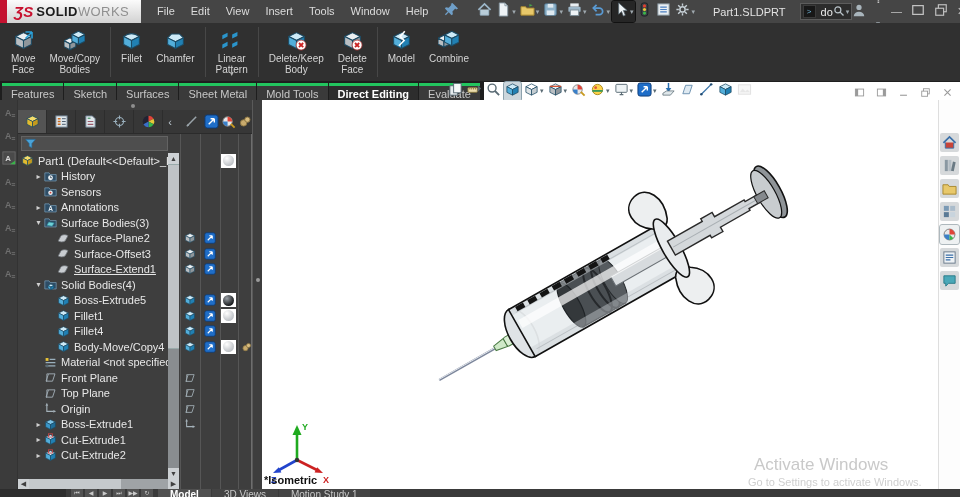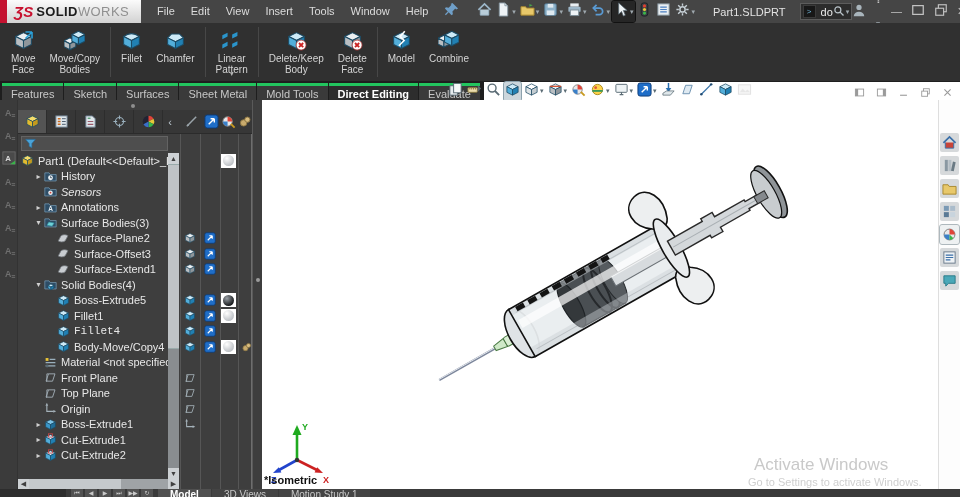--- a/index.html
+++ b/index.html
@@ -653,21 +653,21 @@
           </div>
           <div class="trow" style="padding-left: 15px;">
             <span class="texp">▸</span>
             <span class="tico"><svg viewBox="0 0 16 16">
                 <path d="M1 3.5h5.2l1.4 2H15v8H1z" fill="#2e4d66" stroke="#7fa6c0" stroke-width=".8"></path>
                 <circle cx="8" cy="9.5" r="3" fill="#e8eef2"></circle>
                 <path d="M8 7.8v1.7h1.8" stroke="#345" fill="none"></path>
               </svg></span>
             <span class="tlabel">History</span>
           </div>
-          <div class="trow" style="padding-left: 15px; font-style: italic;">
+          <div class="trow" style="padding-left: 15px;">
             <span class="texp"></span>
             <span class="tico"><svg viewBox="0 0 16 16">
                 <path d="M1 3.5h5.2l1.4 2H15v8H1z" fill="#2e4d66" stroke="#7fa6c0" stroke-width=".8"></path>
                 <circle cx="8" cy="9.5" r="2.8" fill="#e8eef2"></circle>
                 <circle cx="8" cy="9.5" r="1.1" fill="#d04438"></circle>
               </svg></span>
             <span class="tlabel">Sensors</span>
           </div>
           <div class="trow" style="padding-left: 15px;">
             <span class="texp">▸</span>
@@ -690,21 +690,21 @@
                 <path d="M1.5 11 5 4.5c2.5-1.6 6-1.6 8.5 0L10 11c-2.5 1.6-6 1.6-8.5 0Z" fill="#c9cdd1" stroke="#72787d"></path>
               </svg></span>
             <span class="tlabel">Surface-Plane2</span>
           </div>
           <div class="trow" style="padding-left: 39px;">
             <span class="tico"><svg viewBox="0 0 16 16">
                 <path d="M1.5 11 5 4.5c2.5-1.6 6-1.6 8.5 0L10 11c-2.5 1.6-6 1.6-8.5 0Z" fill="#c9cdd1" stroke="#72787d"></path>
               </svg></span>
             <span class="tlabel">Surface-Offset3</span>
           </div>
-          <div class="trow" style="padding-left: 39px;">
+          <div class="trow" style="padding-left: 39px; text-decoration: underline;">
             <span class="tico"><svg viewBox="0 0 16 16">
                 <path d="M1.5 11 5 4.5c2.5-1.6 6-1.6 8.5 0L10 11c-2.5 1.6-6 1.6-8.5 0Z" fill="#c9cdd1" stroke="#72787d"></path>
               </svg></span>
             <span class="tlabel">Surface-Extend1</span>
           </div>
           <div class="trow" style="padding-left: 15px;">
             <span class="texp">▾</span>
             <span class="tico"><svg viewBox="0 0 16 16">
                 <path d="M1 3.5h5.2l1.4 2H15v8H1z" fill="#2e4d66" stroke="#7fa6c0" stroke-width=".8"></path>
                 <g transform="translate(5,7.5) scale(0.5833333333333334)" stroke="#1c4a63" stroke-width="1.3714285714285717" stroke-linejoin="round">
@@ -728,21 +728,21 @@
           <div class="trow" style="padding-left: 39px;">
             <span class="tico"><svg viewBox="0 0 16 16">
                 <g transform="translate(2,2) scale(1)" stroke="#1c4a63" stroke-width="0.8000000000000002" stroke-linejoin="round">
                   <path d="M0 3 6 0l6 3-6 3z" fill="#cdeaf7"></path>
                   <path d="M0 3l6 3v6L0 9z" fill="#53aeda"></path>
                   <path d="M12 3 6 6v6l6-3z" fill="#2180b3"></path>
                 </g>
               </svg></span>
             <span class="tlabel">Fillet1</span>
           </div>
-          <div class="trow" style="padding-left: 39px; font-family: Liberation Mono, monospace;">
+          <div class="trow" style="padding-left: 39px;">
             <span class="tico"><svg viewBox="0 0 16 16">
                 <g transform="translate(2,2) scale(1)" stroke="#1c4a63" stroke-width="0.8000000000000002" stroke-linejoin="round">
                   <path d="M0 3 6 0l6 3-6 3z" fill="#cdeaf7"></path>
                   <path d="M0 3l6 3v6L0 9z" fill="#53aeda"></path>
                   <path d="M12 3 6 6v6l6-3z" fill="#2180b3"></path>
                 </g>
               </svg></span>
             <span class="tlabel">Fillet4</span>
           </div>
           <div class="trow" style="padding-left: 39px;">

